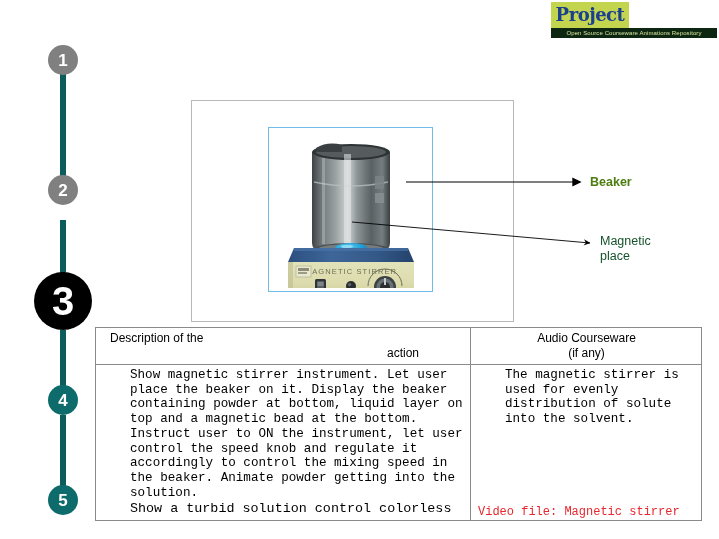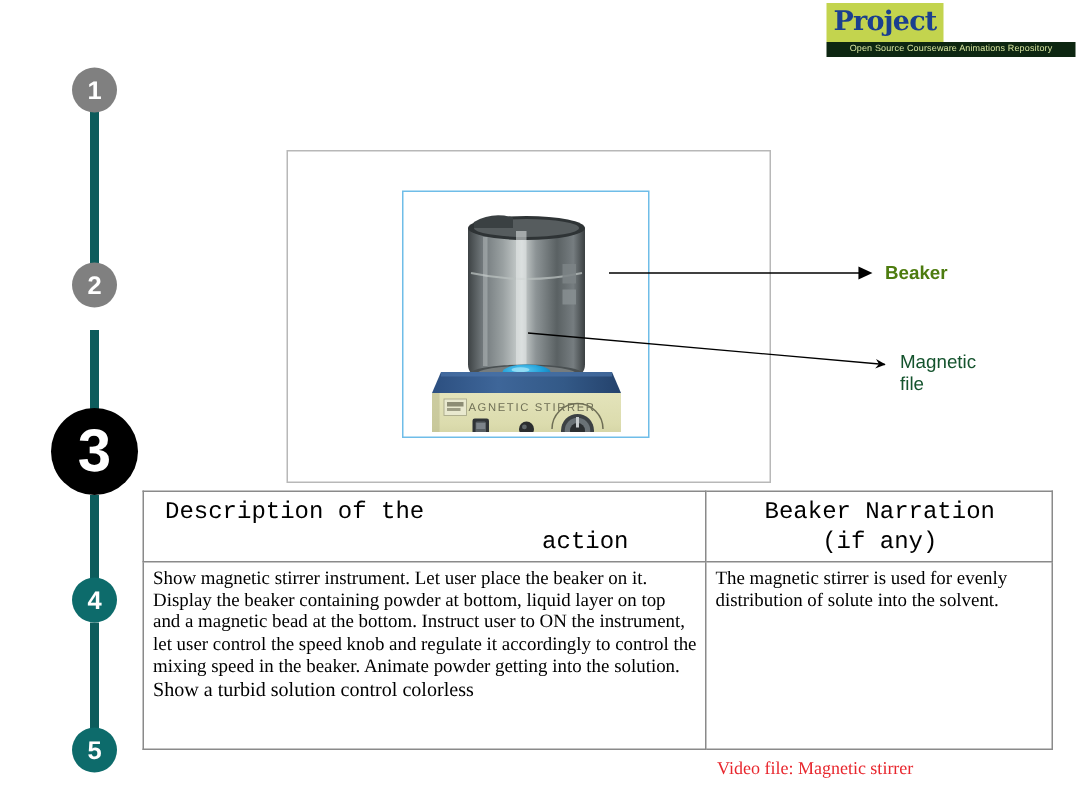--- a/index.html
+++ b/index.html
@@ -181,52 +181,53 @@
   }
   #content-table td {
     border: 1px solid #8a8a8a;
     vertical-align: top;
     padding: 3px 5px 3px 6px;
   }
   td.col-desc { width: 363px; }
   td.col-audio { width: 219px; }
 
   .th-text {
-    font-size: 16px;
+    font-size: 12px;
     text-align: center;
     line-height: 1.25;
-    font-family: Liberation Mono, monospace;
+    font-family: Liberation Sans, sans-serif;
   }
   .th-desc {
     text-align: left;
     padding-left: 8px;
   }
   .th-desc .line2 { display: block; text-align: right; padding-right: 46px; }
 
   .body-text {
     font-size: 12.6px;
     line-height: 1.17;
-    font-family: Liberation Serif, serif;
+    font-family: Liberation Mono, monospace;
+    margin-left: 28px;
   }
   .cell-desc { height: 118px; }
   .cell-audio { height: 118px; }
   #desc-last-line {
     display: block;
     font-size: 13.4px;
     line-height: 1.2;
   }
 
   
   #video-file-note {
     position: absolute;
     left: 478px;
     top: 505px;
     font-size: 12px;
     color: #e8262d;
-    font-family: Liberation Serif, serif;
+    font-family: Liberation Mono, monospace;
   }
 </style>
 </head>
 <body>
 
 <div id="logo">
   <div id="logo-main">
     <div id="logo-left">
       <span id="logo-project-text">Project</span>
     </div>
@@ -362,35 +363,35 @@
       <path d="M0.5,1 L8,4.5 L0.5,8 L3,4.5 Z" fill="#000"></path>
     </marker>
   </defs>
   <line x1="406" y1="182" x2="580" y2="182" stroke="#000" stroke-width="1.1" marker-end="url(#arrowThick)"></line>
   <line x1="352" y1="222" x2="590" y2="243" stroke="#000" stroke-width="0.9" marker-end="url(#arrowThin)"></line>
 </svg>
 
 <div id="label-beaker">Beaker</div>
 <div id="label-bead">
   <span>Magnetic</span><br>
-  <span>file</span>
+  <span>place</span>
 </div>
 
 <table id="content-table">
   <tbody>
       <tr>
     <td class="col-desc">
       <div class="th-text th-desc">
         <span>Description of the</span>
         <span class="line2">action</span>
       </div>
     </td>
     <td class="col-audio">
       <div class="th-text">
-        <span>Beaker Narration</span><br>
+        <span>Audio Courseware</span><br>
         <span>(if any)</span>
       </div>
     </td>
   </tr>
   <tr>
     <td class="col-desc cell-desc">
       <div class="body-text">
         <span>Show magnetic stirrer instrument. Let user place the beaker on it. Display the beaker containing powder at bottom, liquid layer on top and a magnetic bead at the bottom. Instruct user to ON the instrument, let user control the speed knob and regulate it accordingly to control the mixing speed in the beaker. Animate powder getting into the solution.</span>
         <span id="desc-last-line">Show a turbid solution control colorless</span>
       </div>

